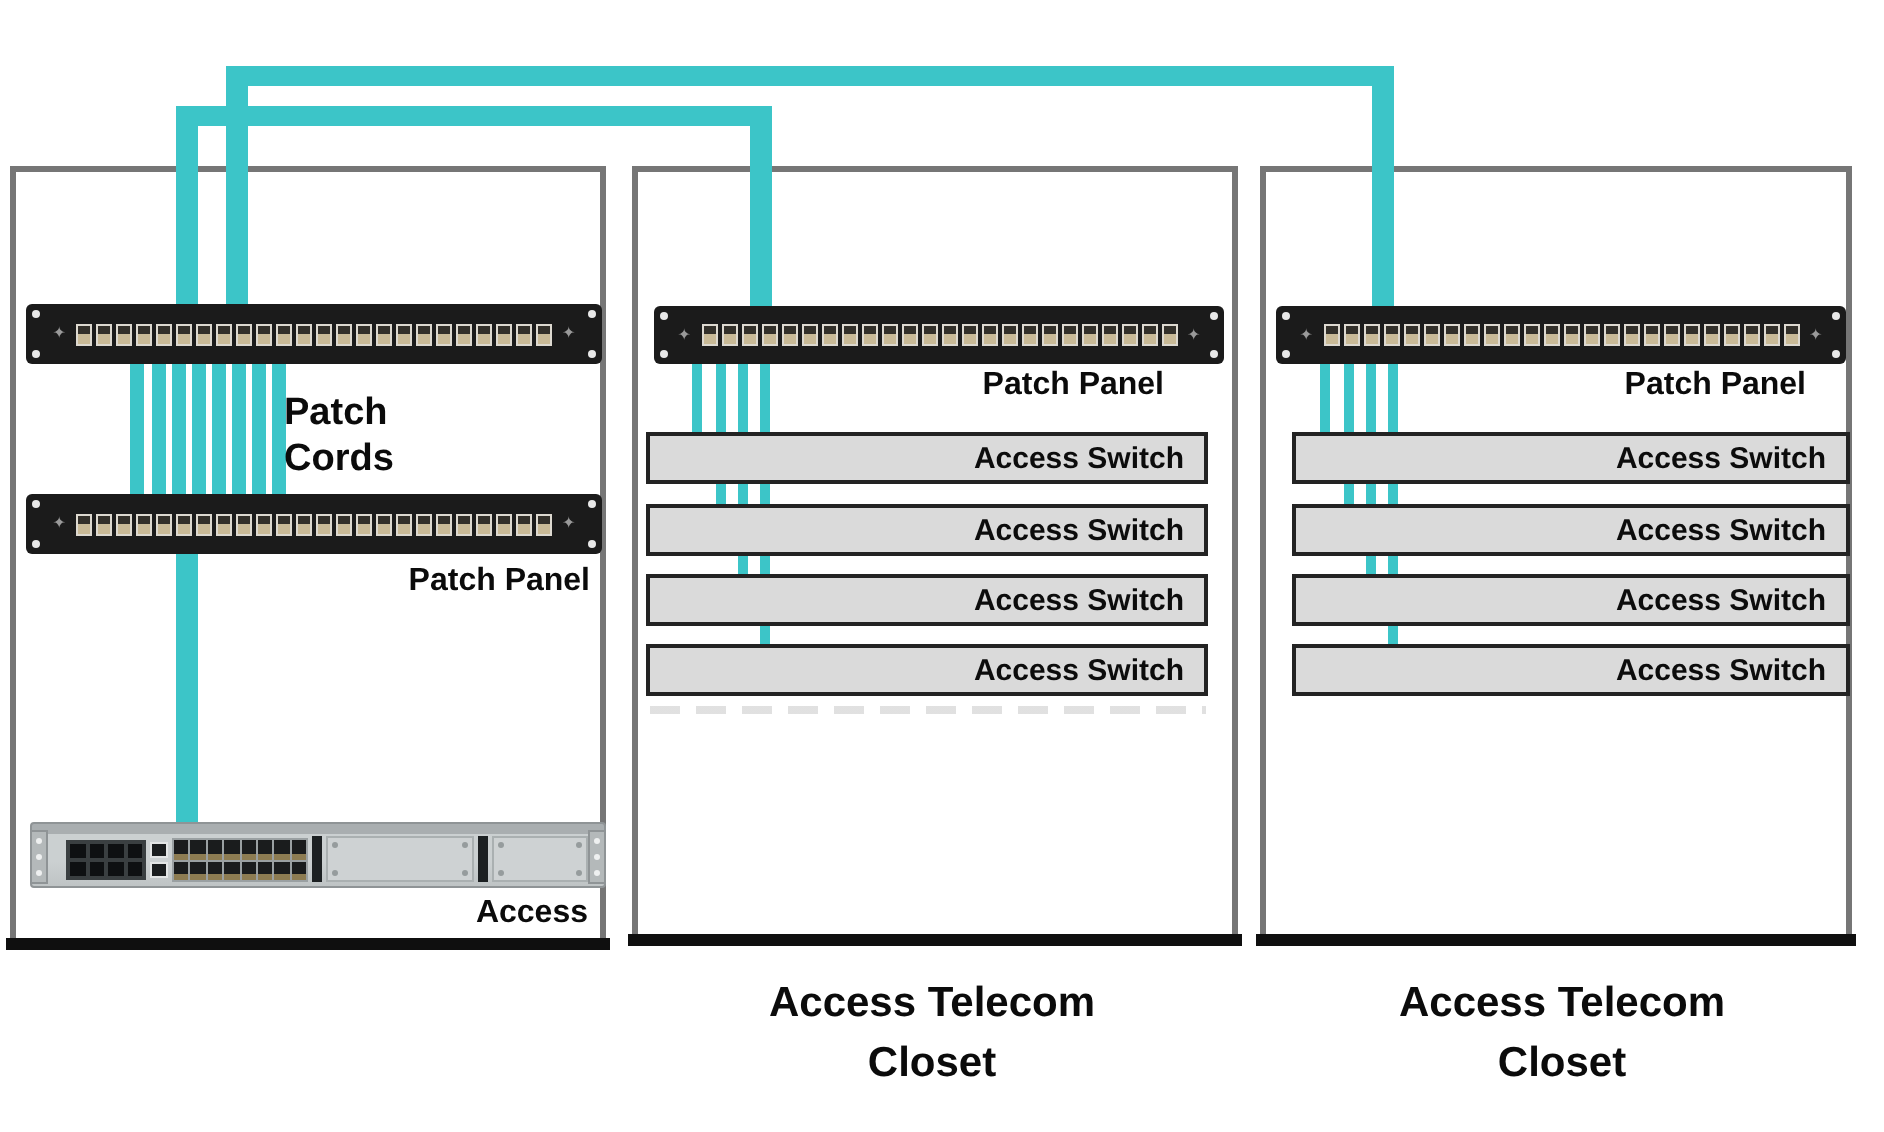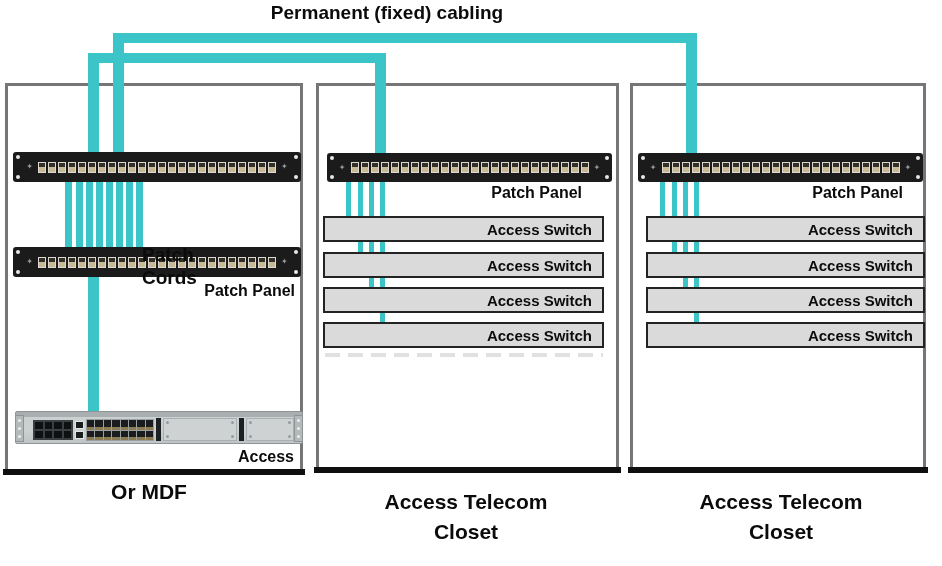--- a/index.html
+++ b/index.html
@@ -38,21 +38,21 @@
     font-weight:bold;font-size:15px;color:#0c0c0c;
   }
   .ghost-dashes{
     position:absolute;height:4px;z-index:2;opacity:.8;
     background:repeating-linear-gradient(90deg,#d9d9d9 0 15px,transparent 15px 23px);
   }
   
   .lbl{position:absolute;font-weight:bold;color:#0b0b0b;z-index:5;}
   .title{font-size:19px;text-align:center;}
   .panel-lbl{font-size:16px;text-align:right;}
-  .cords-lbl{font-size:19px;line-height:23px;margin-top:48px;}
+  .cords-lbl{font-size:19px;line-height:23px;}
   .switch-lbl{font-size:16px;text-align:right;}
   .caption{font-size:21px;line-height:30px;text-align:center;}
   
   .switch-dev{
     position:absolute;z-index:3;
     background:linear-gradient(180deg,#a9aeb0 0 5px,#cbd0d1 5px 60%,#bfc4c5 100%);
     border:1px solid #8f9496;border-radius:2px;
   }
   .ear{position:absolute;top:3px;width:9px;height:27px;background:#b4b9ba;border:1px solid #8f9496;
        display:flex;flex-direction:column;align-items:center;justify-content:space-around;}
@@ -69,21 +69,20 @@
   .plate{position:absolute;top:6px;height:23px;background:#ced2d3;border:1px solid #aab0b1;}
   .plate i{position:absolute;width:3px;height:3px;border-radius:50%;background:#969c9d;}
   .plate i.a{left:2px;top:2px;} .plate i.b{right:2px;top:2px;}
   .plate i.c{left:2px;bottom:2px;} .plate i.d{right:2px;bottom:2px;}
 </style>
 </head>
 <body>
 
 <div class="stage">
 
-  <div class="lbl title abs" style="left:257px;top:2px;width:260px;">Permanent (fixed) cabling</div>
 
   <div class="cable" style="left: 113px; top: 33px; width: 11px; height: 123px; background: rgb(60, 197, 200);"></div>
   <div class="cable" style="left: 113px; top: 33px; width: 584px; height: 10px; background: rgb(60, 197, 200);"></div>
   <div class="cable" style="left: 686px; top: 33px; width: 11px; height: 123px; background: rgb(60, 197, 200);"></div>
 
   <div class="cable" style="left: 88px; top: 53px; width: 11px; height: 103px; background: rgb(60, 197, 200);"></div>
   <div class="cable" style="left: 88px; top: 53px; width: 298px; height: 10px; background: rgb(60, 197, 200);"></div>
   <div class="cable" style="left: 375px; top: 53px; width: 11px; height: 103px; background: rgb(60, 197, 200);"></div>
 
   <div class="closet-box" style="left: 5px; top: 83px; width: 298px; height: 389px; border-color: rgb(118, 118, 118);"></div>
@@ -342,21 +341,20 @@
   </div>
   <div class="aswitch" style="left: 646px; top: 322px; width: 279px; background: rgb(218, 218, 218);">
     <span>Access Switch</span>
   </div>
 
   <div class="bottom-bar" style="left: 3px; top: 469px; width: 302px; background: rgb(15, 15, 15);"></div>
   <div class="bottom-bar" style="left: 314px; top: 467px; width: 307px; background: rgb(15, 15, 15);"></div>
   <div class="bottom-bar" style="left: 628px; top: 467px; width: 300px; background: rgb(15, 15, 15);"></div>
 
   <div class="lbl caption abs" style="left:29px;top:477px;width:240px;">
-    <div>Or MDF</div>
   </div>
   <div class="lbl caption abs" style="left:346px;top:487px;width:240px;">
     <div>Access Telecom</div>
     <div>Closet</div>
   </div>
   <div class="lbl caption abs" style="left:661px;top:487px;width:240px;">
     <div>Access Telecom</div>
     <div>Closet</div>
   </div>
 

